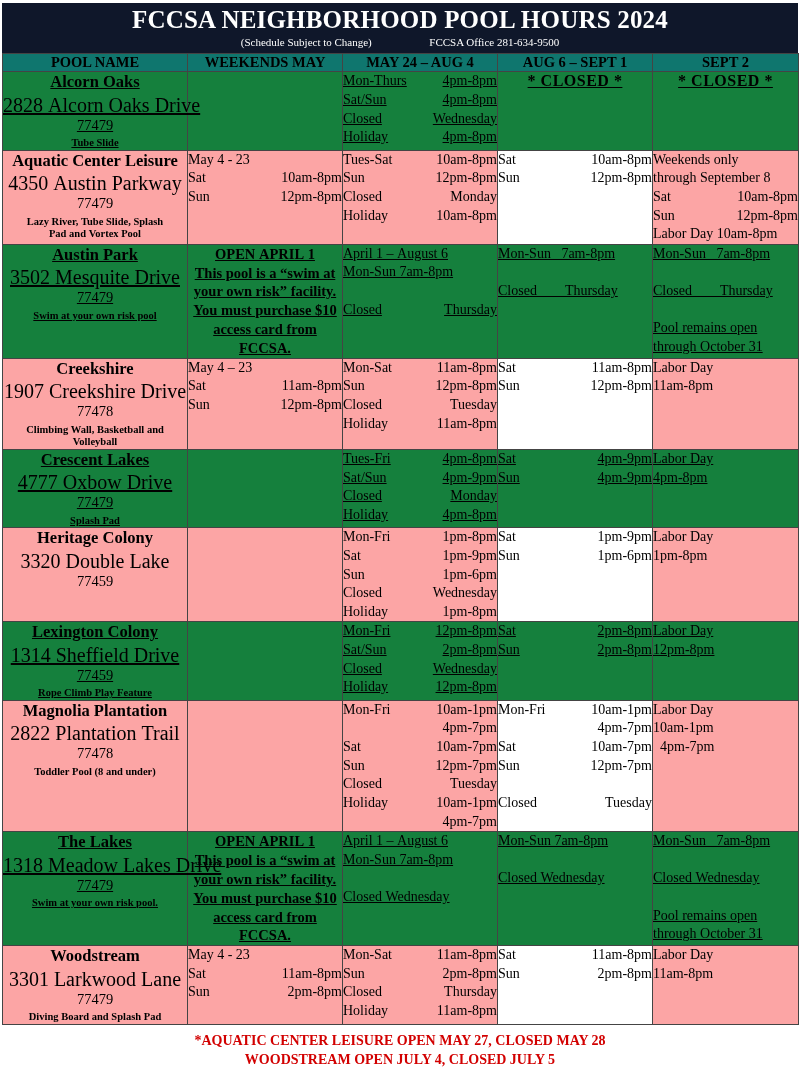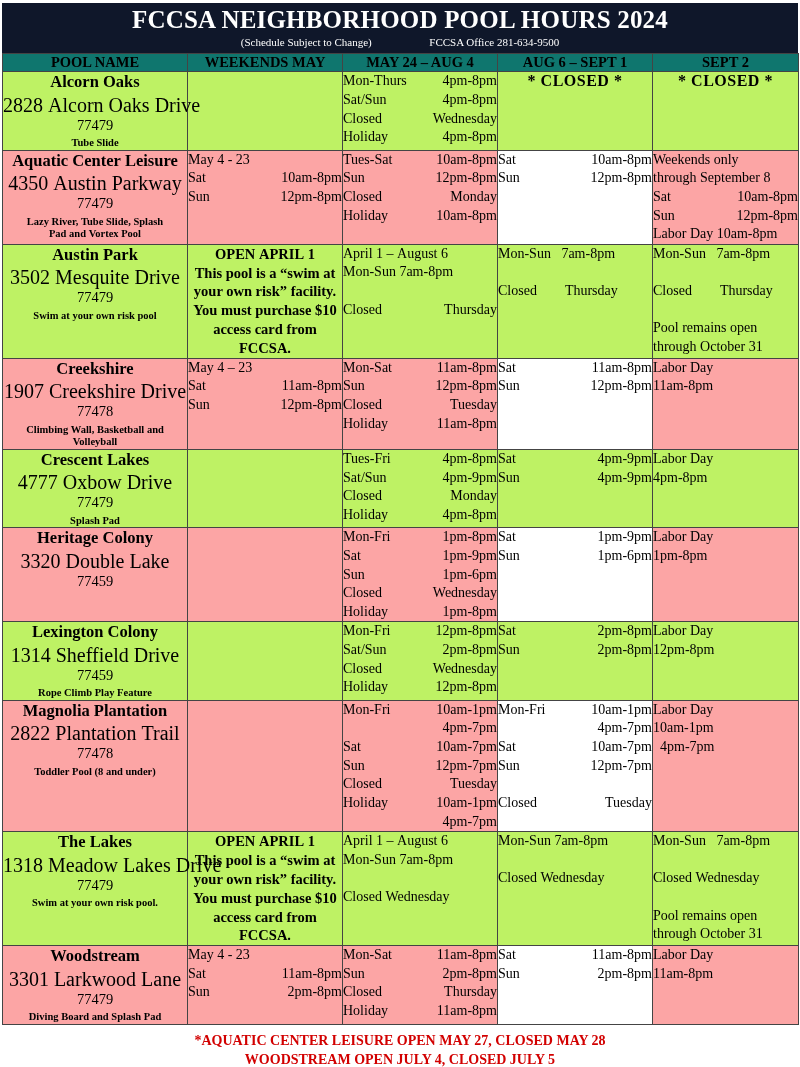--- a/index.html
+++ b/index.html
@@ -74,21 +74,21 @@
 
   
   col.c1 { width: 185px; }
   col.c2 { width: 155px; }
   col.c3 { width: 155px; }
   col.c4 { width: 155px; }
   col.c5 { width: 146px; }
 
   tr.shade td { background: #fca5a5; }
   tr.shade td.col4 { background: #ffffff; }
-  tr.plain td { background: #bef264; }
+  tr.plain td { background: #15803d; text-decoration: underline; }
 
   
   .namecell {
     text-align: center;
     padding: 5px 4px 6px 4px;
   }
   .pool-name {
     font-size: 16.5px;
     font-weight: bold;
     line-height: 1.18;

